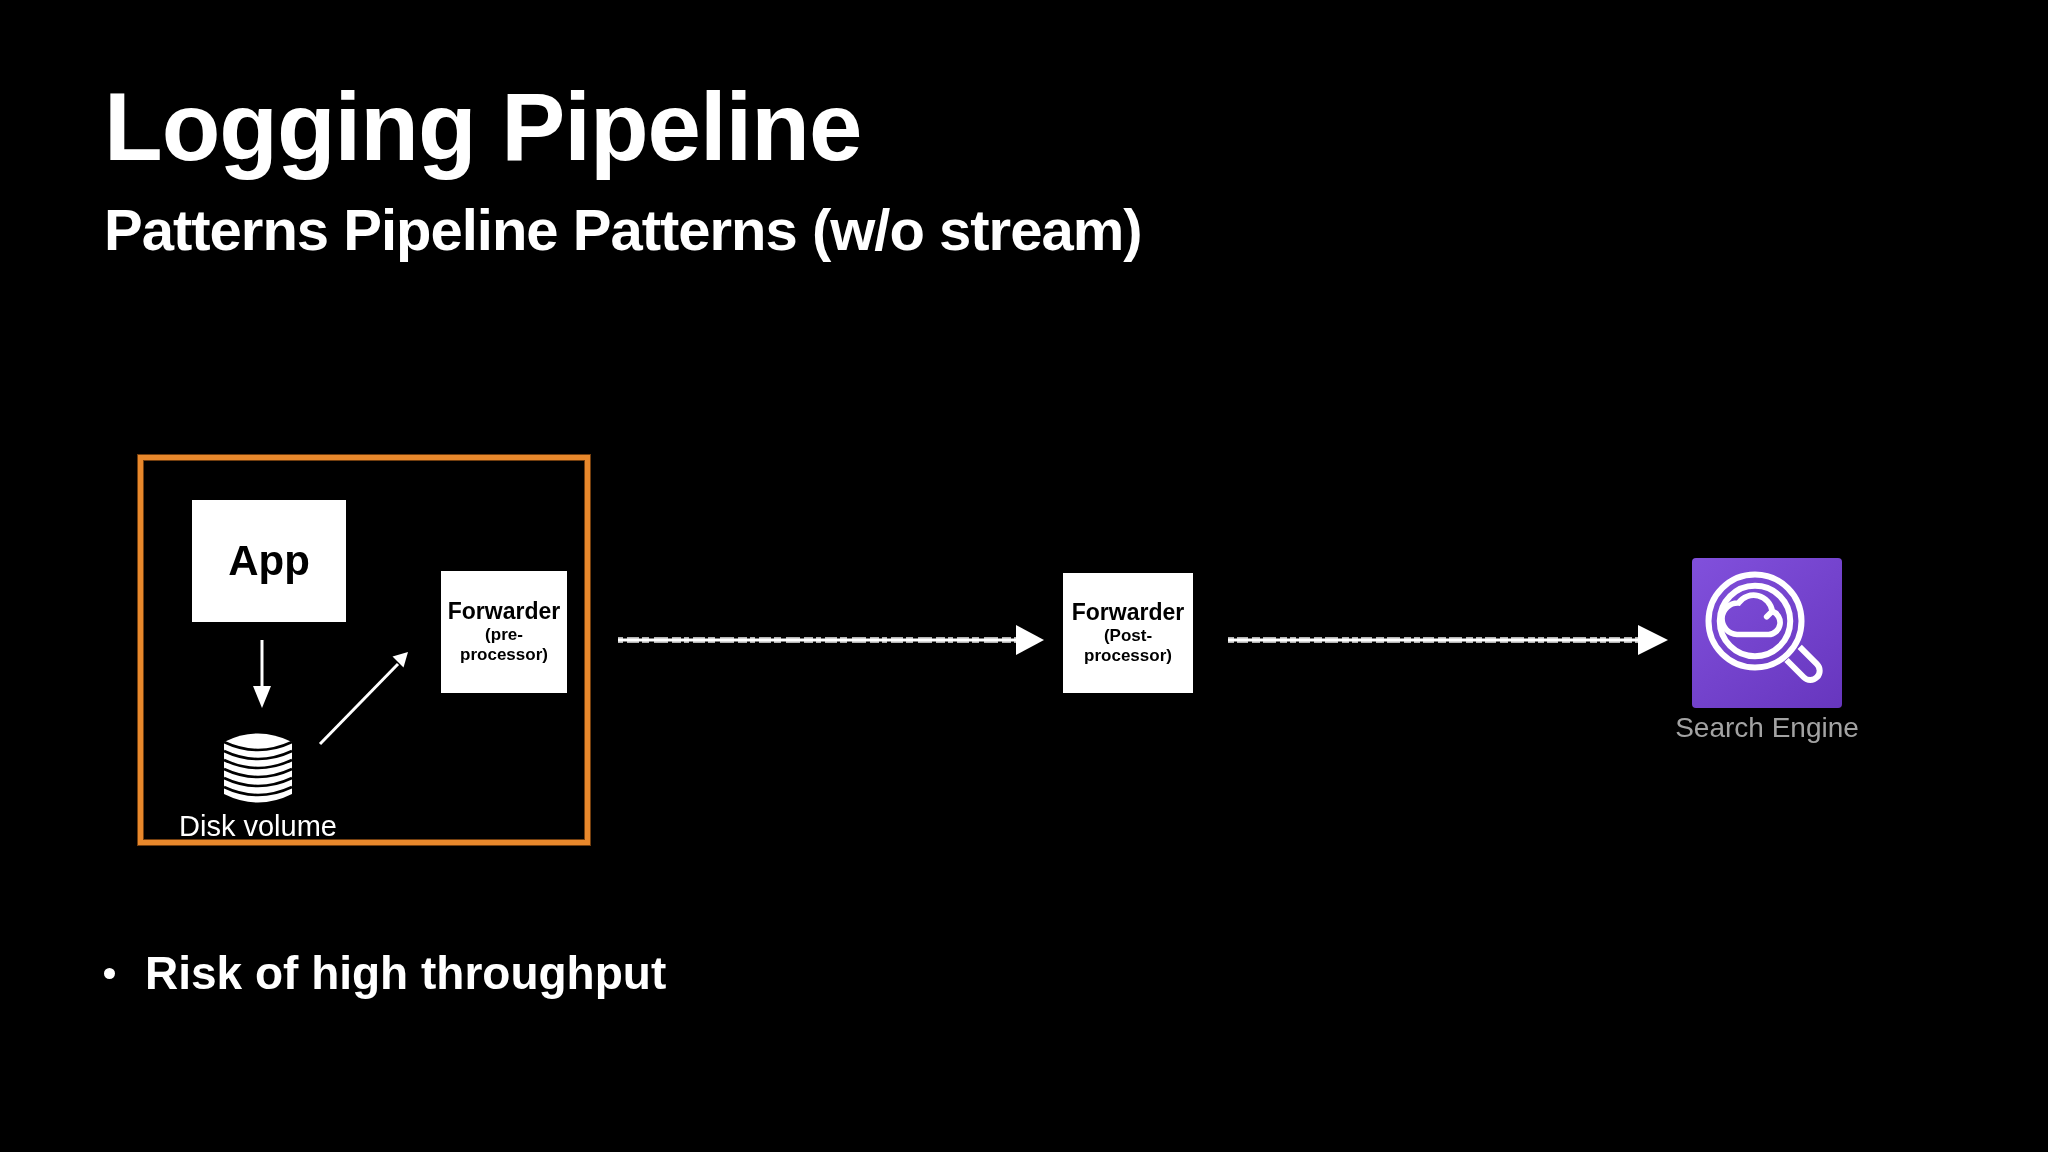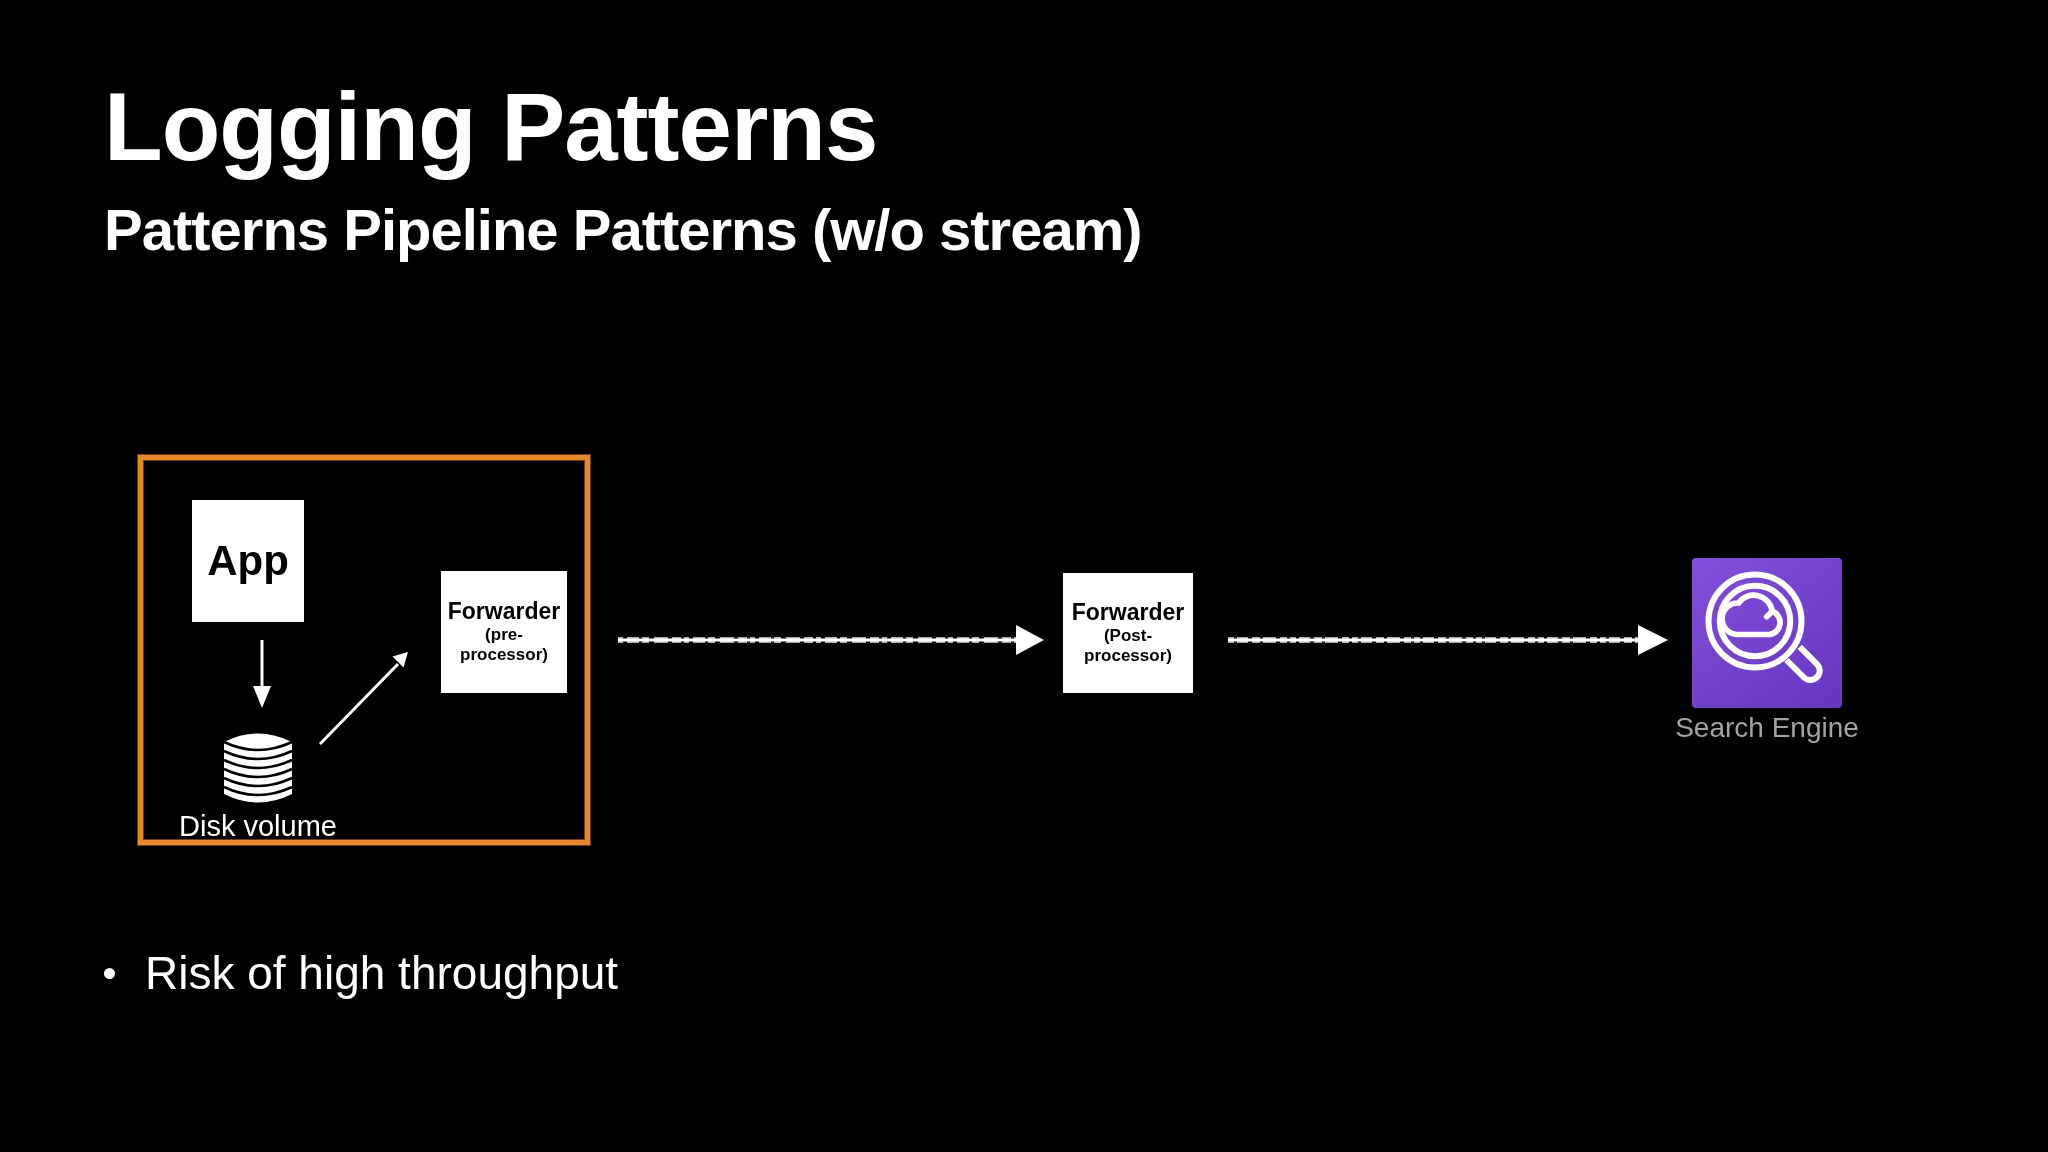--- a/index.html
+++ b/index.html
@@ -26,21 +26,21 @@
     width:442px;height:380px;
     border:5px solid var(--group-border,#E8882C);
     box-shadow:0 0 0 1px rgba(176,95,22,.65), inset 0 0 0 1px rgba(176,95,22,.65);
     background:transparent;
   }
   .node{
     position:absolute;background:var(--node-bg,#fff);color:var(--node-text,#000);
     display:flex;flex-direction:column;align-items:center;justify-content:center;
     text-align:center;
   }
-  .node-app{left:192px;top:500px;width:112px;height:122px;justify-content:center;}
+  .node-app{left:192px;top:500px;width:154px;height:122px;justify-content:center;}
   .node-app .app-label{font-size:42px;font-weight:600;}
   .node-fwd-pre{left:441px;top:571px;width:126px;height:122px;}
   .node-fwd-post{left:1063px;top:573px;width:130px;height:120px;}
   .fwd-title{font-size:23px;font-weight:700;line-height:1.15;}
   .fwd-sub{font-size:17px;font-weight:700;line-height:1.2;text-align:right;}
   .svg-abs{position:absolute;}
   .disk-label{
     position:absolute;left:158px;top:810px;width:200px;
     text-align:center;font-size:29px;font-weight:400;color:#fff;
   }
@@ -54,33 +54,33 @@
     position:absolute;left:1647px;top:712px;width:240px;
     text-align:center;font-size:28px;font-weight:400;color:#a3a3a3;white-space:nowrap;
   }
   .bullets{
     position:absolute;left:104px;top:946px;
     list-style:none;margin:0;padding:0;
   }
   .bullets li{
     display:flex;align-items:center;
     margin-bottom:50px;
-    font-size:46px;font-weight:400;color:#fff;line-height:1.2;
+    font-size:46px;font-weight:700;color:#fff;line-height:1.2;
   }
   .bullet-dot{
     flex:0 0 auto;width:11px;height:11px;border-radius:50%;
     background:#fff;margin-right:30px;
   }
 </style>
 </head>
 <body>
 
 <div class="slide" style="--background: #000000; --group-border: #E8882C; --node-bg: #FFFFFF; --node-text: #000000; --arrow: #FFFFFF; --icon-gradient-start: #8150DC; --icon-gradient-end: #6736BE;">
 
-  <div class="title">Logging Patterns</div>
+  <div class="title">Logging Pipeline</div>
   <div class="subtitle">Patterns Pipeline Patterns (w/o stream)</div>
 
   <div class="group-box"></div>
 
   <div class="node node-app">
     <span class="app-label">App</span>
   </div>
 
   <svg class="svg-abs" style="left:250px;top:638px;" width="24" height="74" viewBox="0 0 24 74">
     <line x1="12" y1="2" x2="12" y2="50" stroke="#fff" stroke-width="3"></line>

